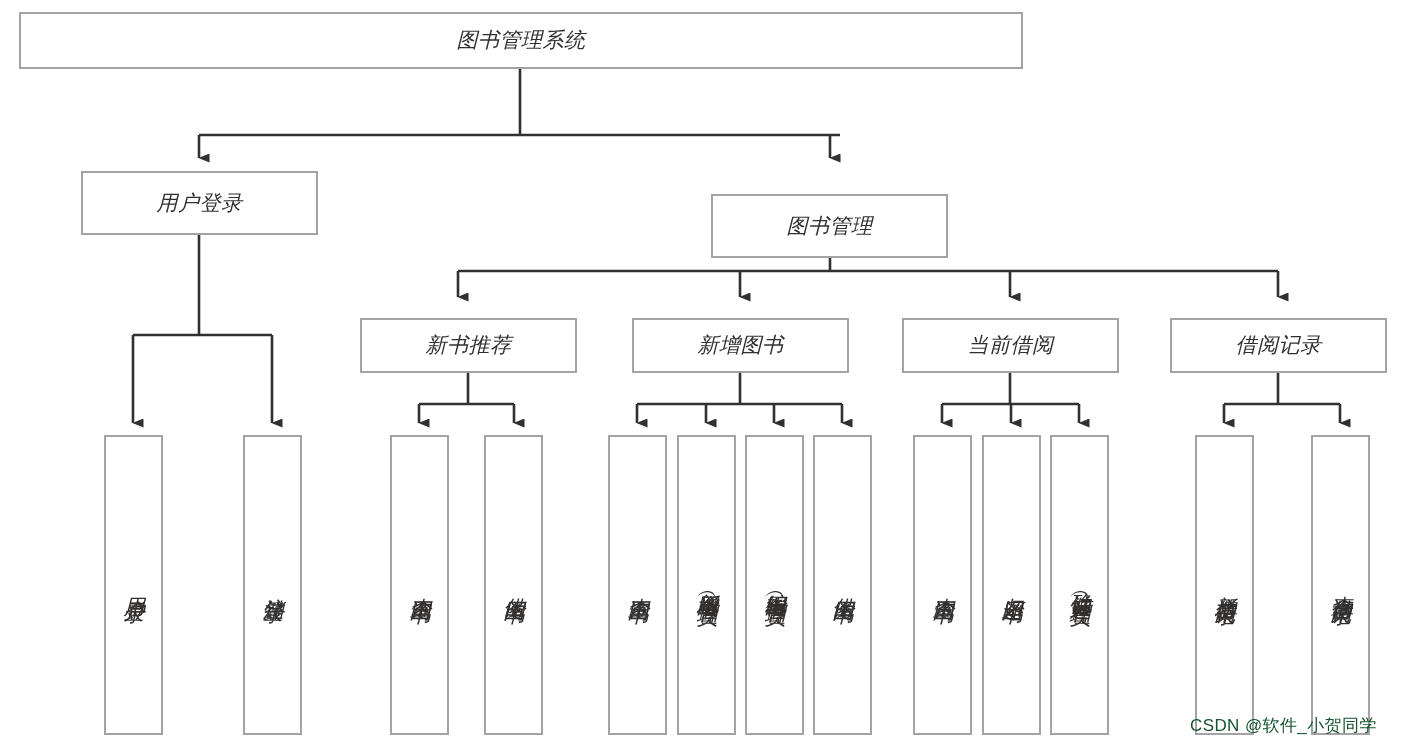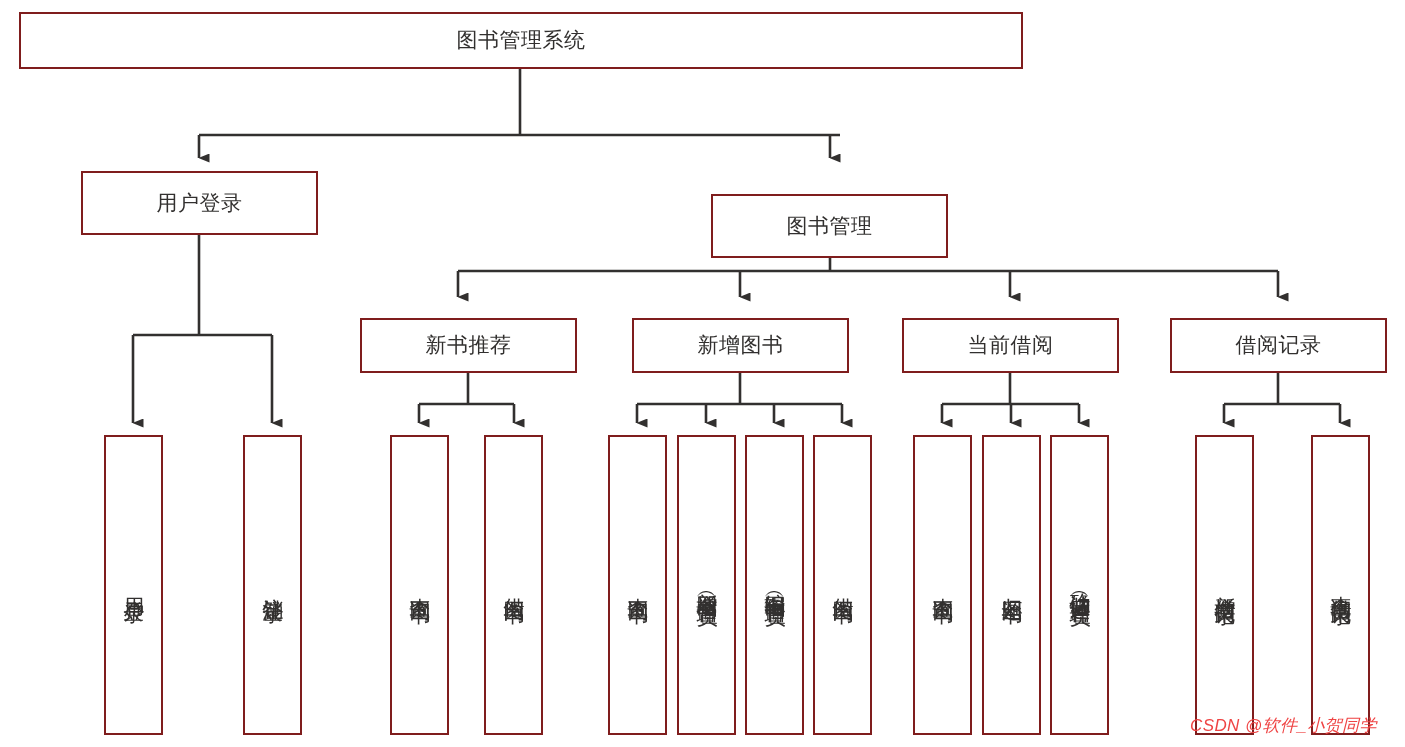--- a/index.html
+++ b/index.html
@@ -22,26 +22,27 @@
   svg.layer {
     position: absolute;
     top: 0;
     left: 0;
     width: 1405px;
     height: 747px;
   }
   .node-box {
     position: absolute;
     box-sizing: border-box;
-    border: 2px solid #7f1d1d;
+    border: 2px solid #a3a3a3;
     background: #ffffff;
     display: flex;
     align-items: center;
     justify-content: center;
     color: #32302f;
+    font-style: italic;
   }
   .node-label {
     font-size: 21px;
     line-height: 1.18;
     letter-spacing: 0.5px;
     white-space: nowrap;
     color: #32302f;
   }
   .node-vertical .node-label {
     writing-mode: vertical-rl;
@@ -54,24 +55,23 @@
     padding-top: 0;
   }
   .node-vertical .node-label {
     display: block;
   }
   #watermark {
     position: absolute;
     left: 1190px;
     top: 714px;
     font-size: 17px;
-    color: #ef4444;
+    color: #14532d;
     white-space: nowrap;
     letter-spacing: 0.4px;
-    font-style: italic;
   }
 </style>
 </head>
 <body>
 
 <div id="diagram-root">
 
   <svg class="layer" viewBox="0 0 1405 747" xmlns="http://www.w3.org/2000/svg">
     <defs>
       <marker id="arrowhead" markerWidth="9" markerHeight="11" refX="4.5" refY="10.5" orient="auto" markerUnits="userSpaceOnUse">

